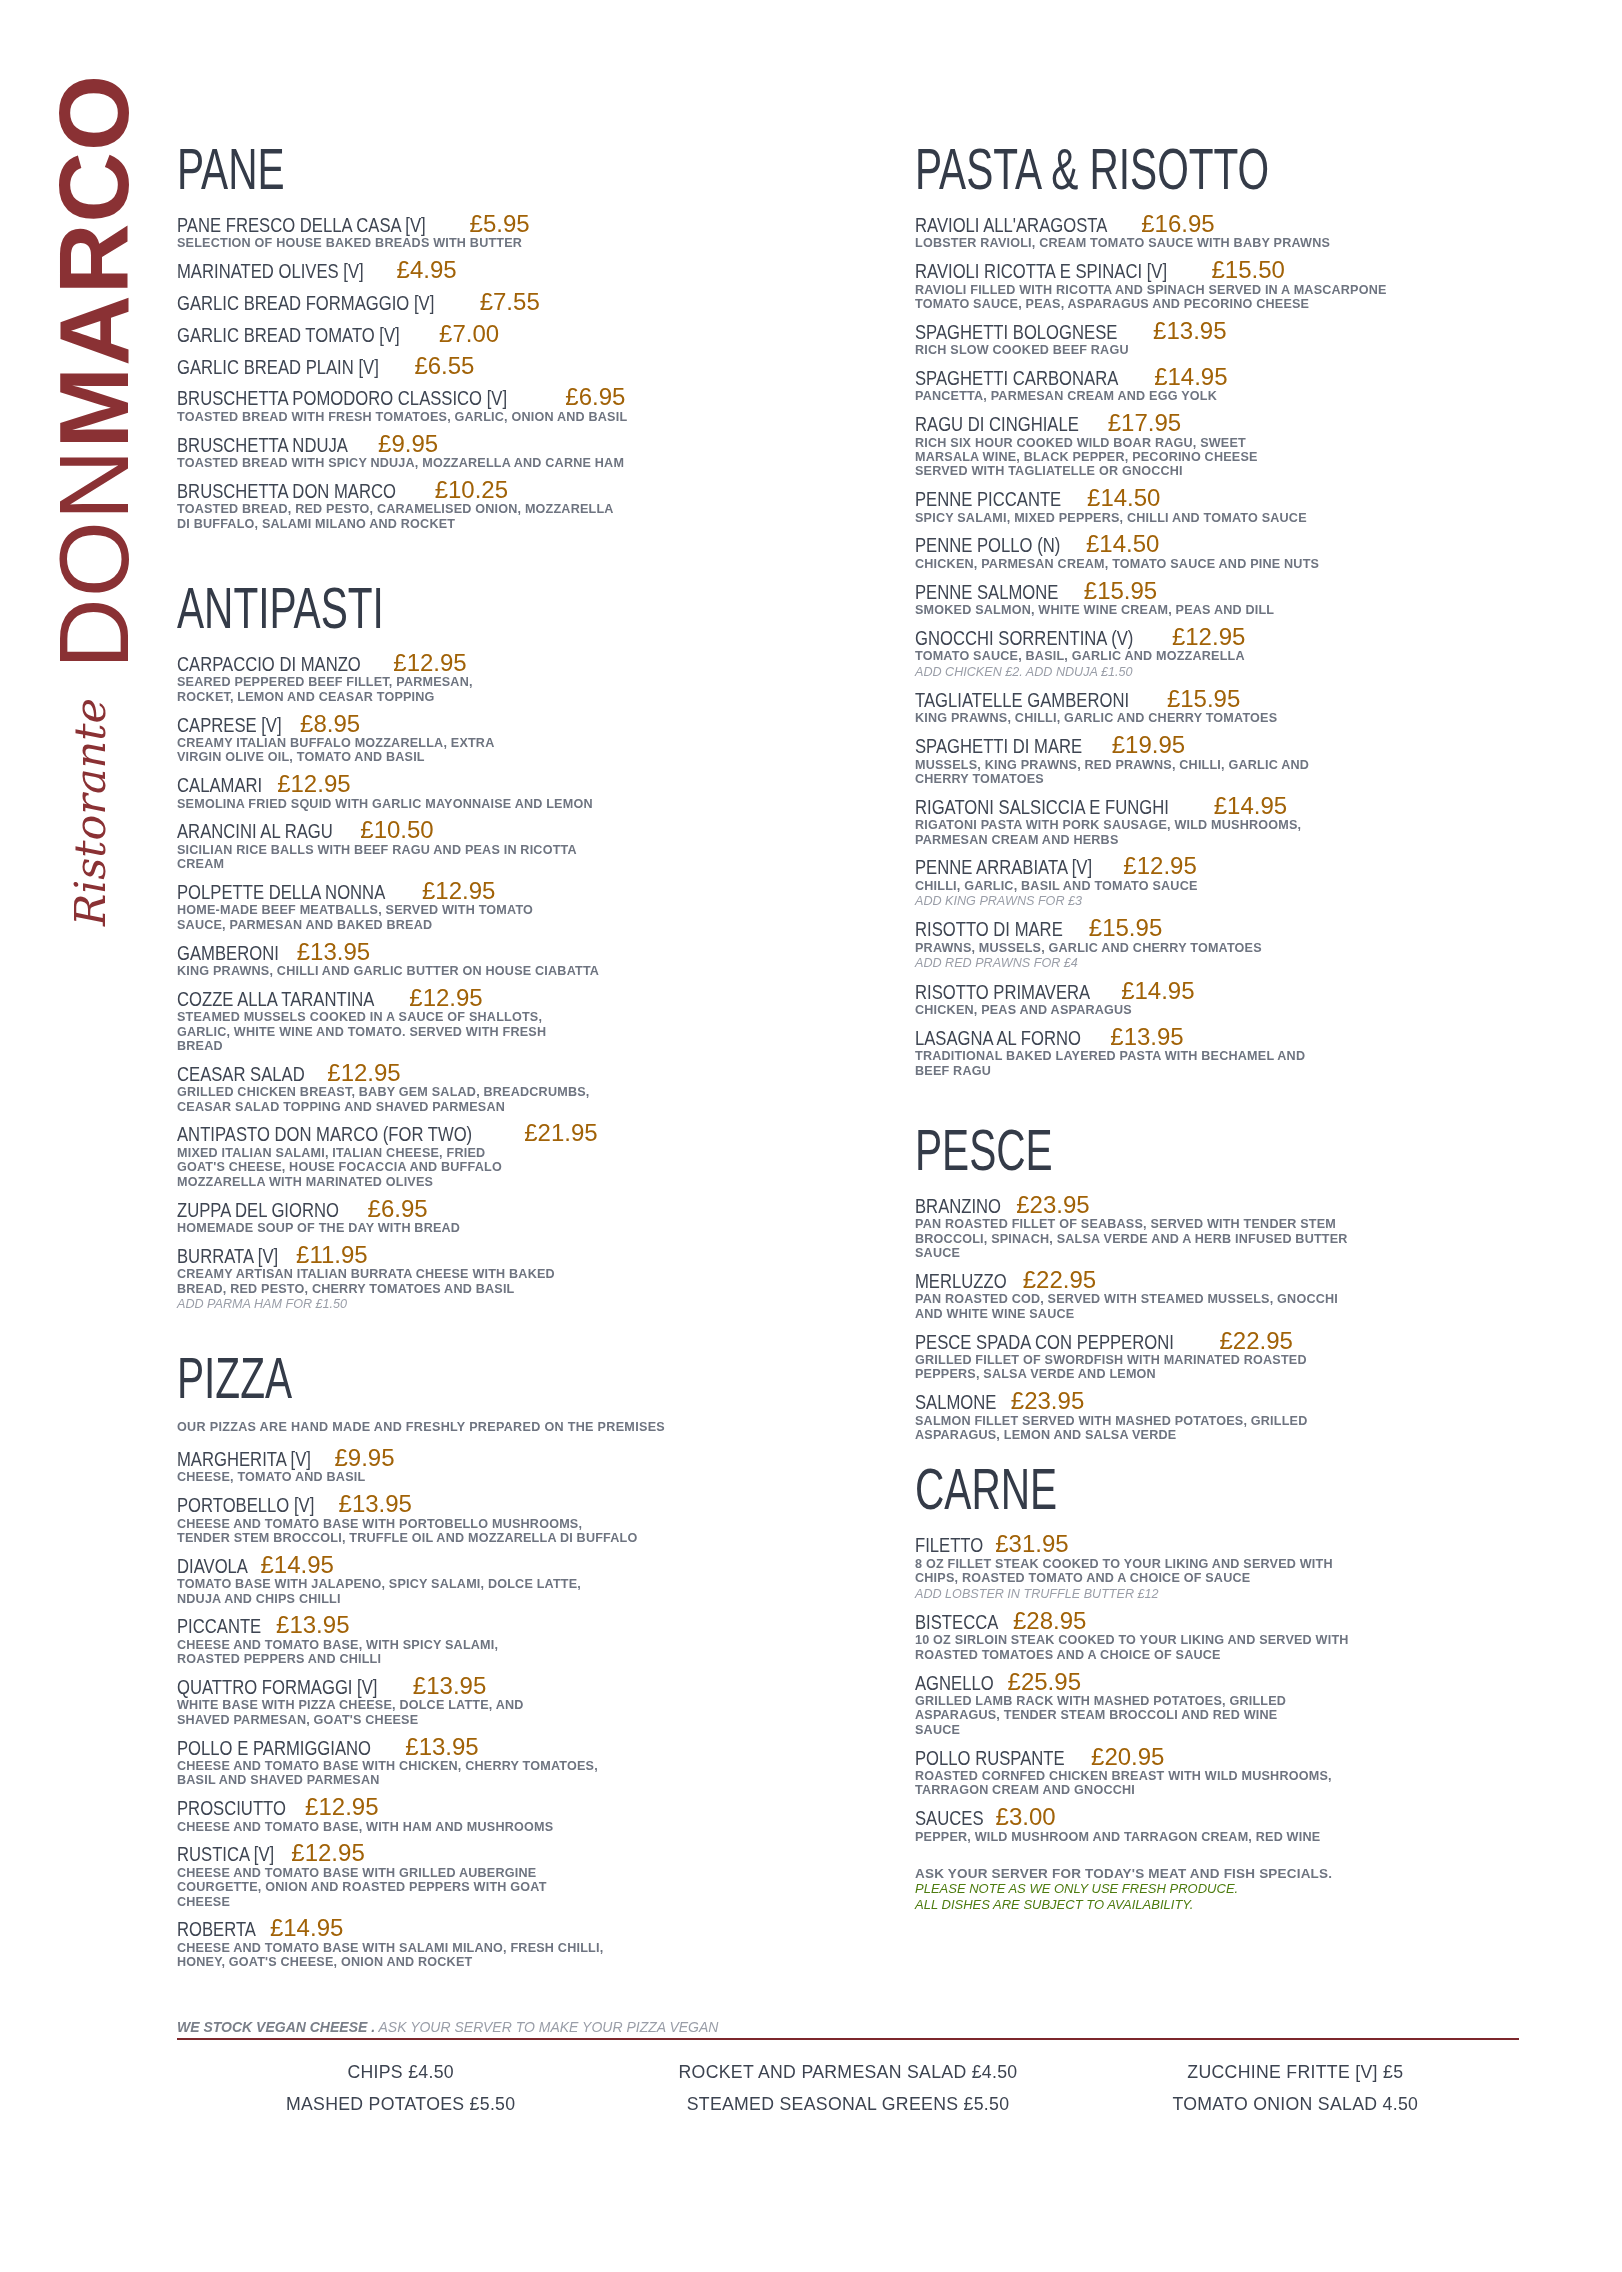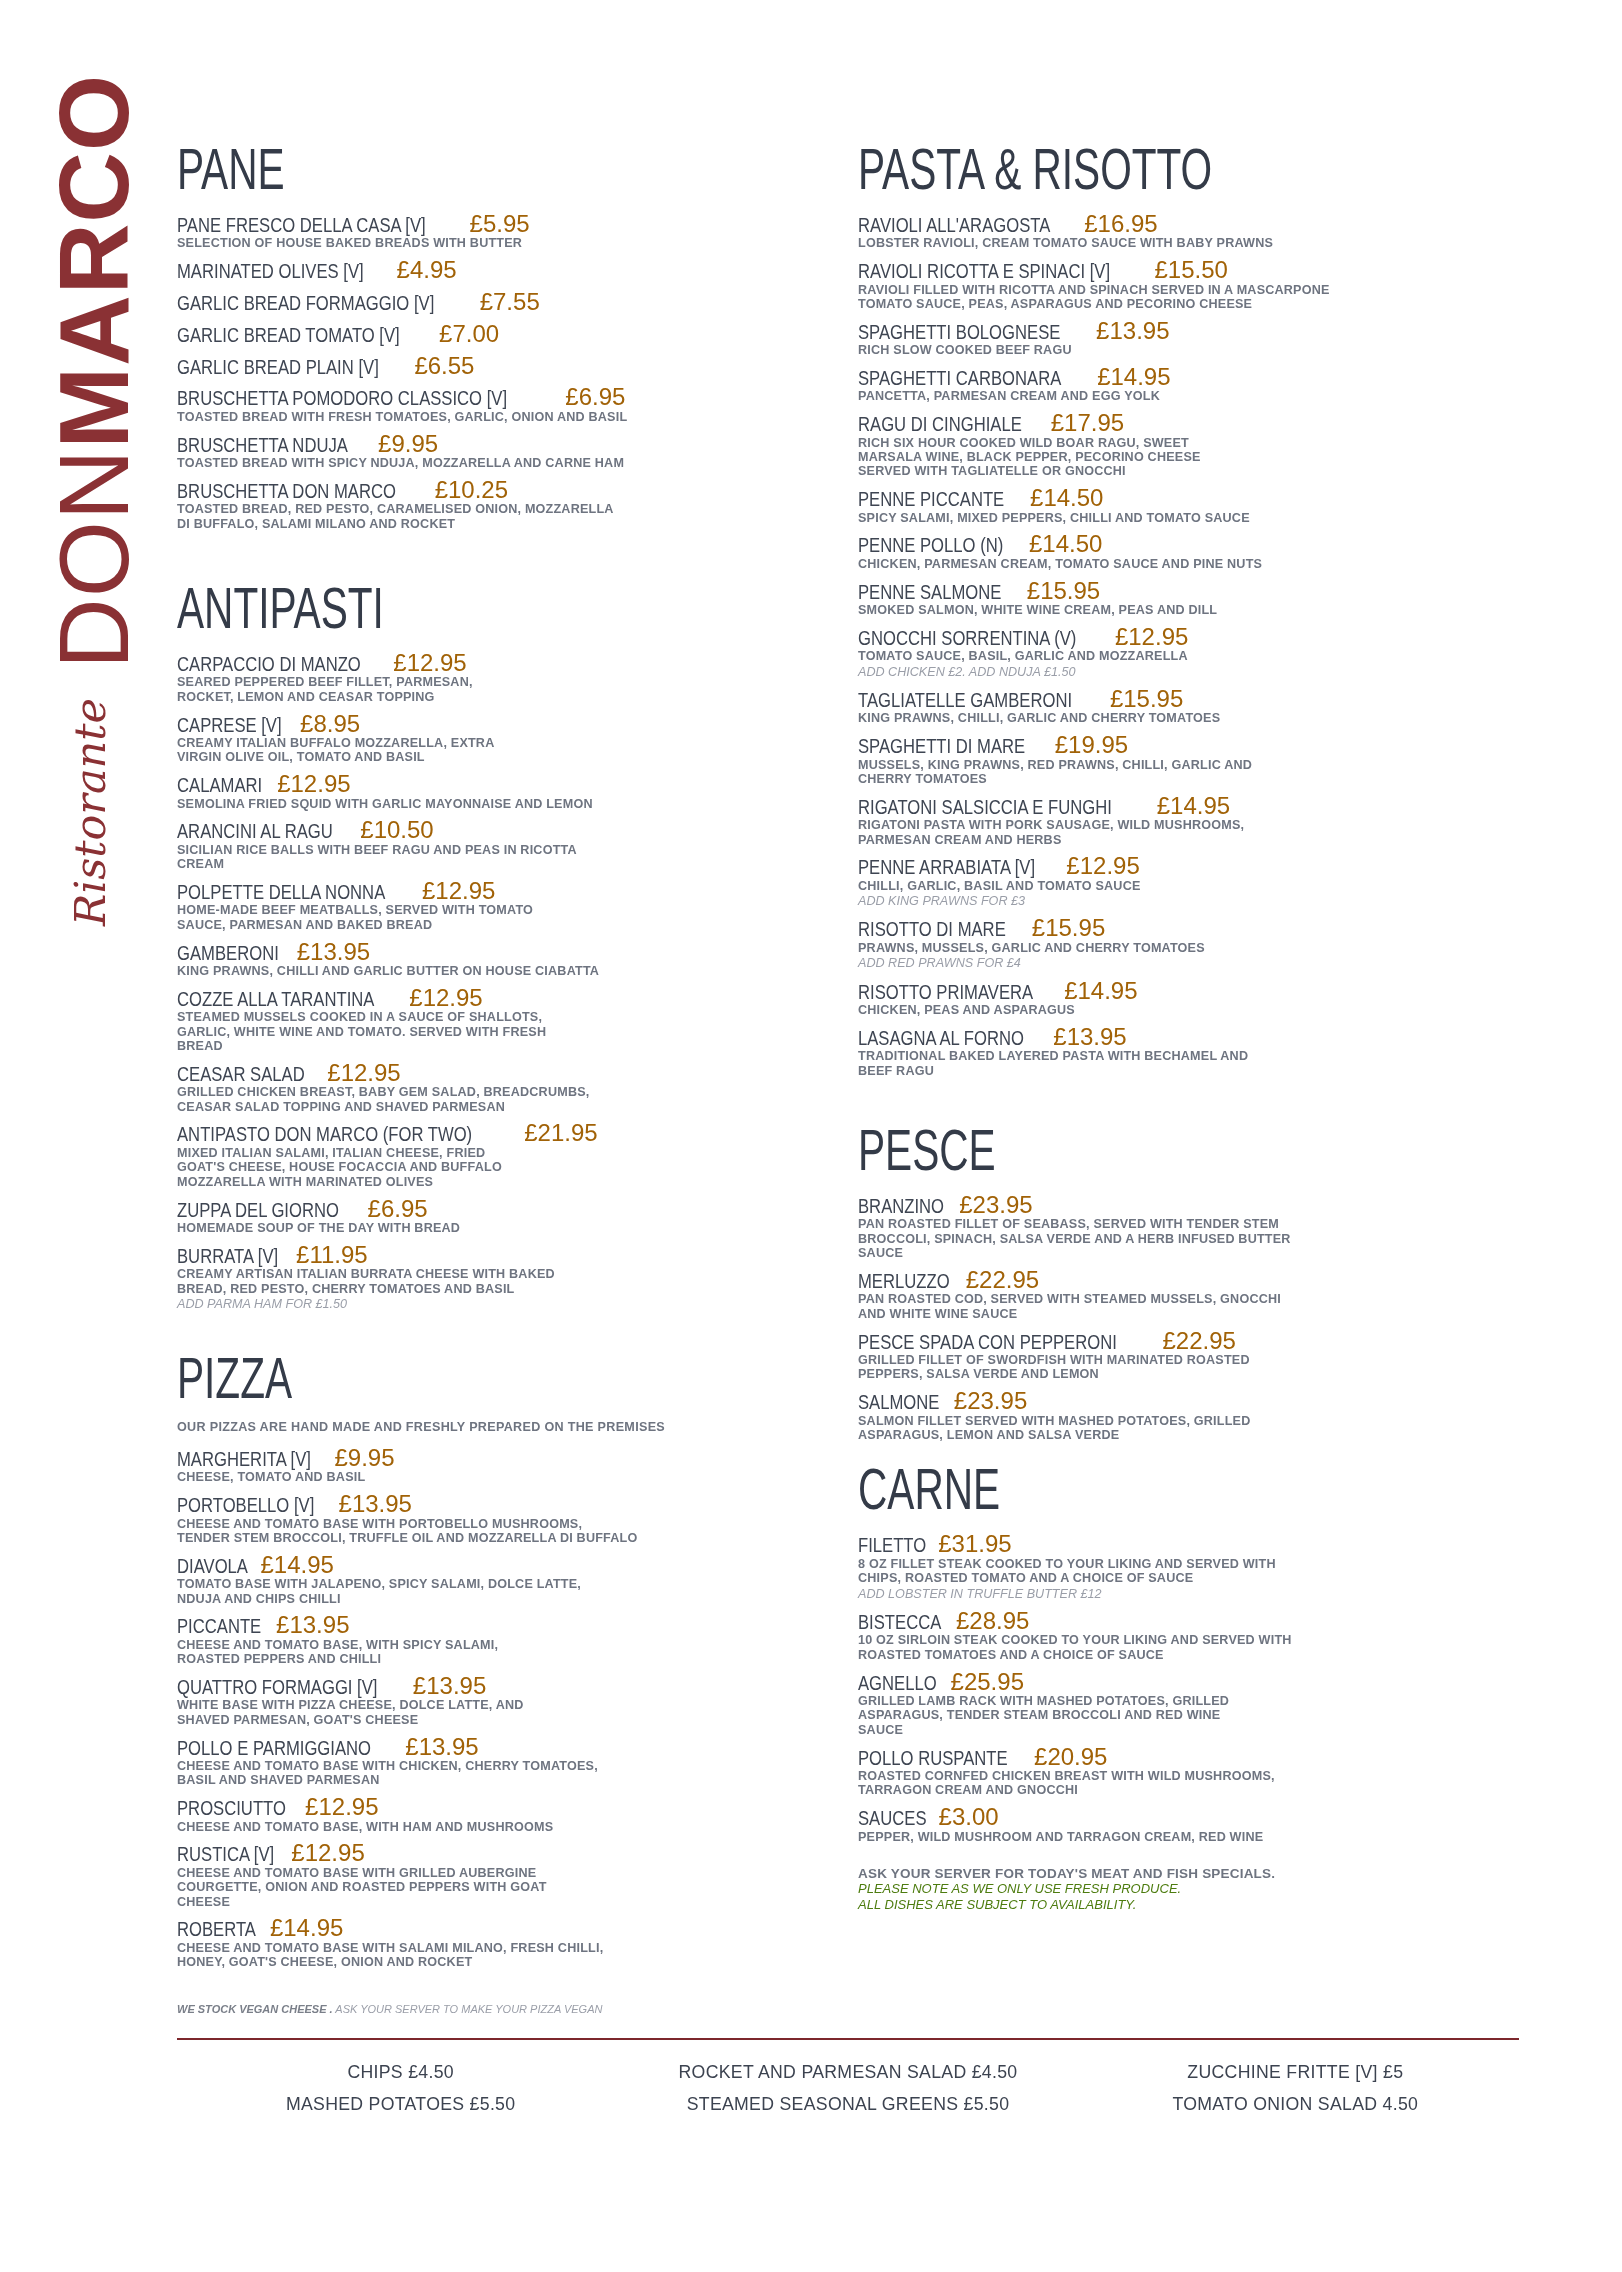--- a/index.html
+++ b/index.html
@@ -20,21 +20,21 @@
   .brand .marco{font-weight:700;}
   .script{
     position:absolute;left:65px;top:656px;height:270px;
     writing-mode:vertical-rl;transform:rotate(180deg);
     font-family:"DejaVu Serif",serif;font-style:italic;
     font-size:43px;color:#8a3134;white-space:nowrap;
   }
   
   .columns{
     position:absolute;left:177px;top:140px;width:1342px;
-    display:grid;grid-template-columns:634px 639px;column-gap:47px;
+    display:grid;grid-template-columns:634px 639px;column-gap:104px;
     align-items:start;
   }
   .menu-section{margin:0;}
   .menu-section + .menu-section{margin-top:43px;}
   .col-left .menu-section:nth-child(2){margin-top:48px;}
   .col-left .menu-section:nth-child(3){margin-top:37px;}
   .col-right .menu-section:nth-child(3){margin-top:18px;}
   .sec-title{
     margin:0 0 15px 0;font-size:58px;font-weight:400;line-height:1;
     color:#343b48;letter-spacing:0;
@@ -51,21 +51,21 @@
     transform:scaleX(.85);transform-origin:left center;white-space:nowrap;
   }
   .item-price{font-size:24px;color:#a16207;line-height:22.4px;white-space:nowrap;}
   .item-desc{
     font-size:12.6px;font-weight:700;color:#6e7480;
     line-height:14.4px;letter-spacing:0.2px;
   }
   .item-note{
     font-size:12.6px;font-style:italic;color:#9a9ea8;line-height:15px;margin-top:0.9px;
   }
-  .footnote{margin-top:33px;font-size:11px;color:#9a9ea8;font-style:italic;}
+  .footnote{margin-top:49px;font-size:14px;color:#9a9ea8;font-style:italic;}
   .footnote .strong{font-weight:700;color:#7a7f89;}
   .specials{margin-top:22.4px;}
   .specials .strong{font-size:13.5px;font-weight:700;color:#6e7480;letter-spacing:0.2px;}
   .specials .it{font-size:13px;font-style:italic;color:#4d7c0f;line-height:16px;}
   
   .footer{position:absolute;left:177px;top:2038px;width:1342px;text-align:center;}
   .divider{height:1.9px;background:#7c272c;margin-bottom:22.4px;}
   .contorni-head{display:flex;align-items:center;justify-content:center;gap:24px;margin-bottom:15px;}
   .contorni-title{
     margin:0;font-size:48px;font-weight:400;color:#343b48;letter-spacing:1.9px;line-height:1;

